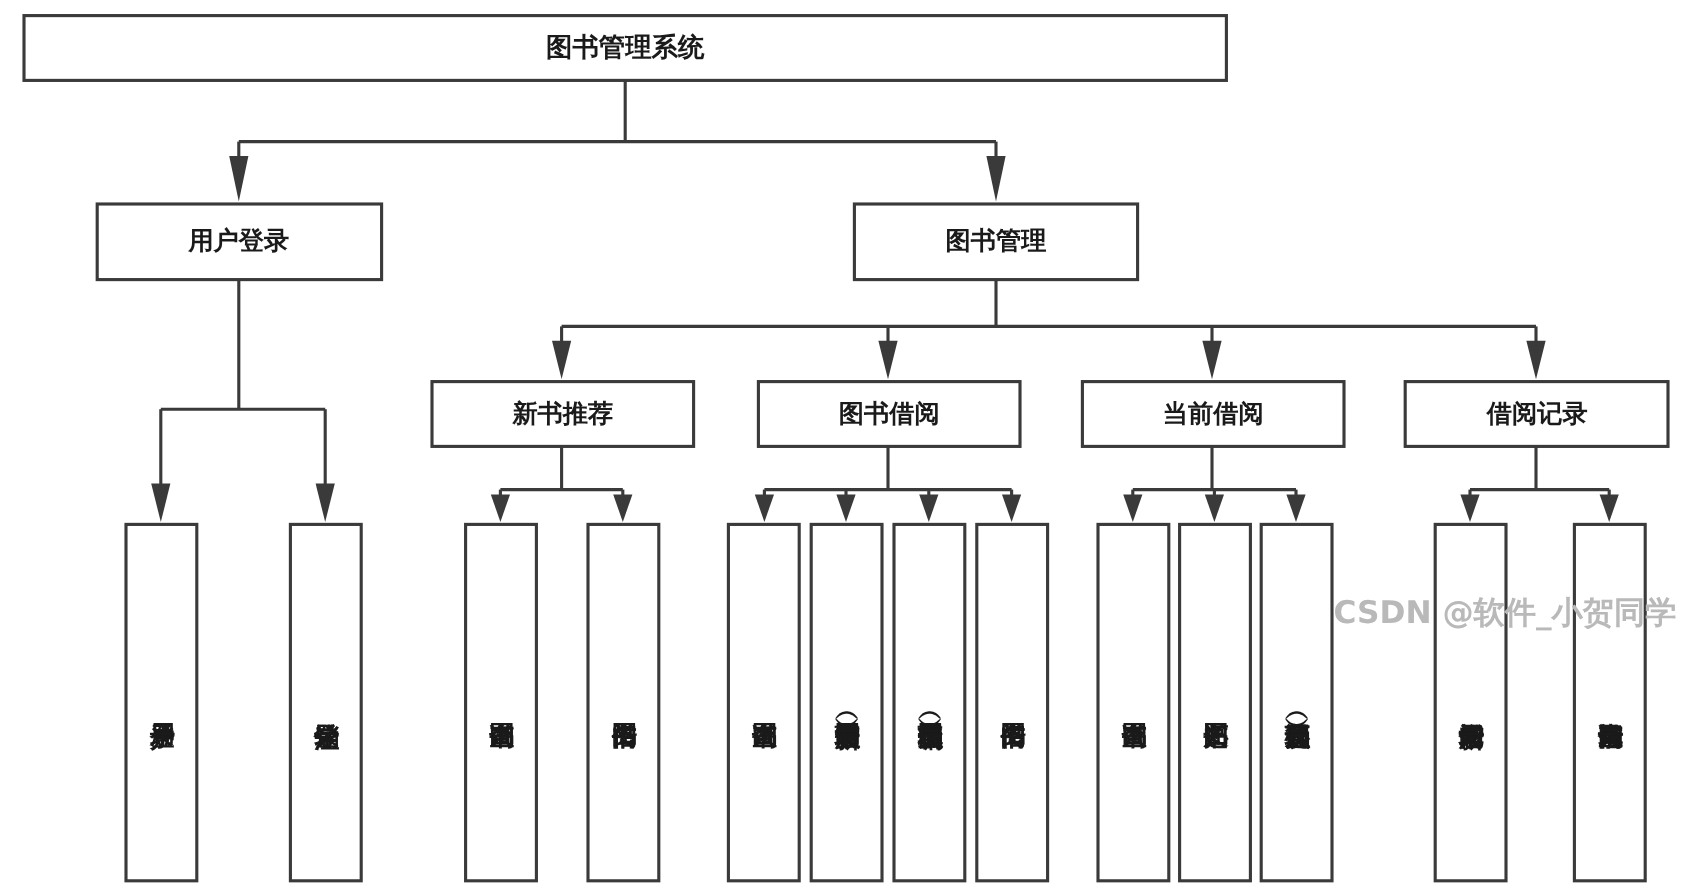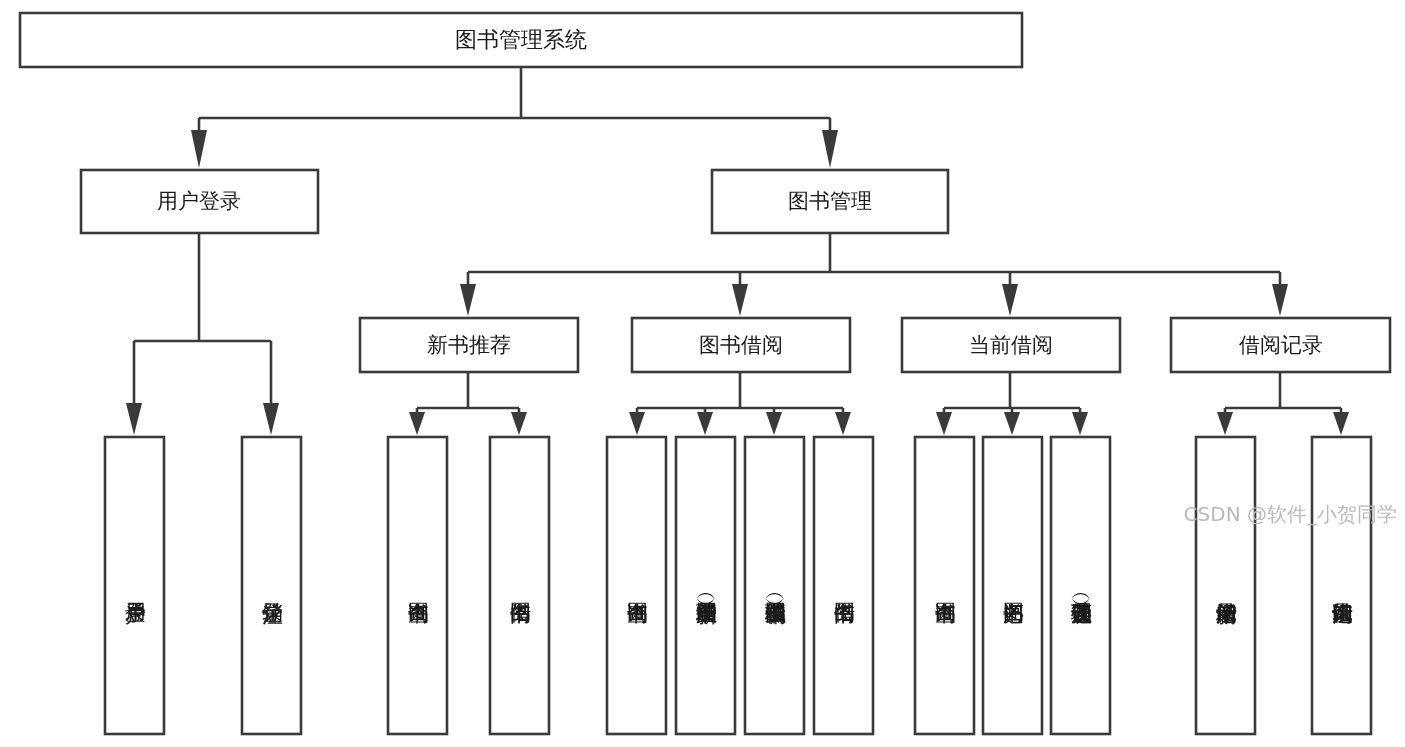--- a/index.html
+++ b/index.html
@@ -2,21 +2,21 @@
 <html><head>
 <meta charset="utf-8">
 <style>
   html,body{margin:0;padding:0;}
   body{
     width:1405px;height:747px;
     background:#ffffff;
     font-family:"DejaVu Sans","Liberation Sans",sans-serif;
     overflow:hidden;
   }
-  #diagram-root{position:relative;width:1405px;height:530px;}
+  #diagram-root{position:relative;width:1405px;height:530px;font-weight:bold;}
   svg#tree{position:absolute;left:0;top:0;width:1405px;height:747px;display:block;}
   .box-rect{fill:#ffffff;stroke:#3a3a3a;stroke-width:2.6;}
   .edge{stroke:#3a3a3a;stroke-width:2.6;fill:none;stroke-linecap:butt;}
   .arrow-head{fill:#3a3a3a;stroke:none;}
   .node-label{
     font-family:"DejaVu Sans","Liberation Sans",sans-serif;
     fill:#1a1a1a;
     font-size:21px;
     text-anchor:middle;
     dominant-baseline:middle;
@@ -39,21 +39,21 @@
     align-items:center;
     justify-content:center;
     box-sizing:border-box;
     pointer-events:none;
   }
   #watermark{
     position:absolute;
     right:8px;
     bottom:2px;
     font-family:"DejaVu Sans","Liberation Sans",sans-serif;
-    font-size:20px;
+    font-size:26px;
     color:#b9b9b9;
     white-space:nowrap;
     user-select:none;
   }
 </style>
 </head>
 <body>
 
 <div id="diagram-root">
 

